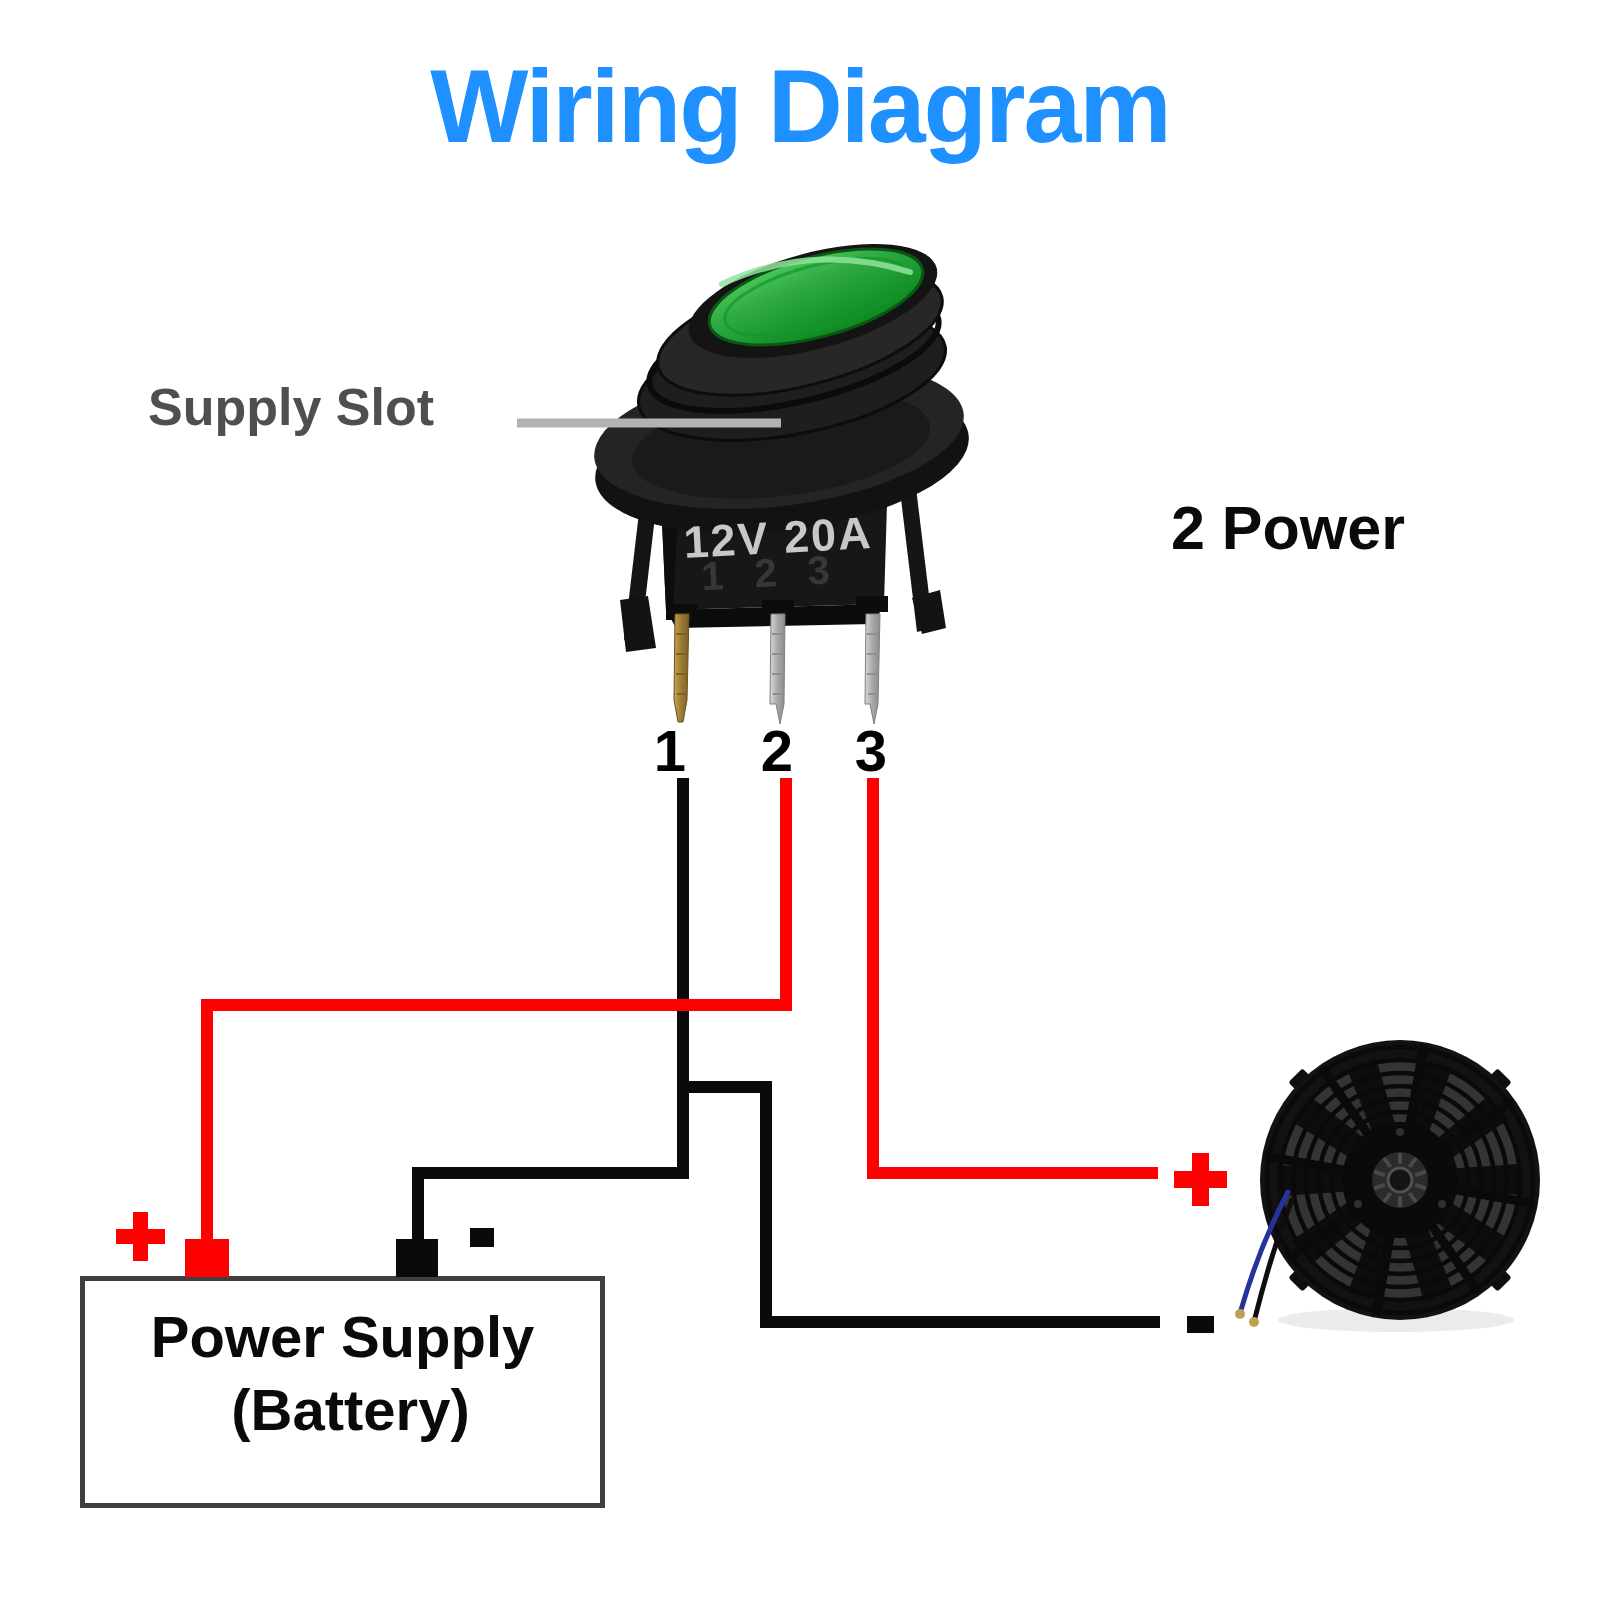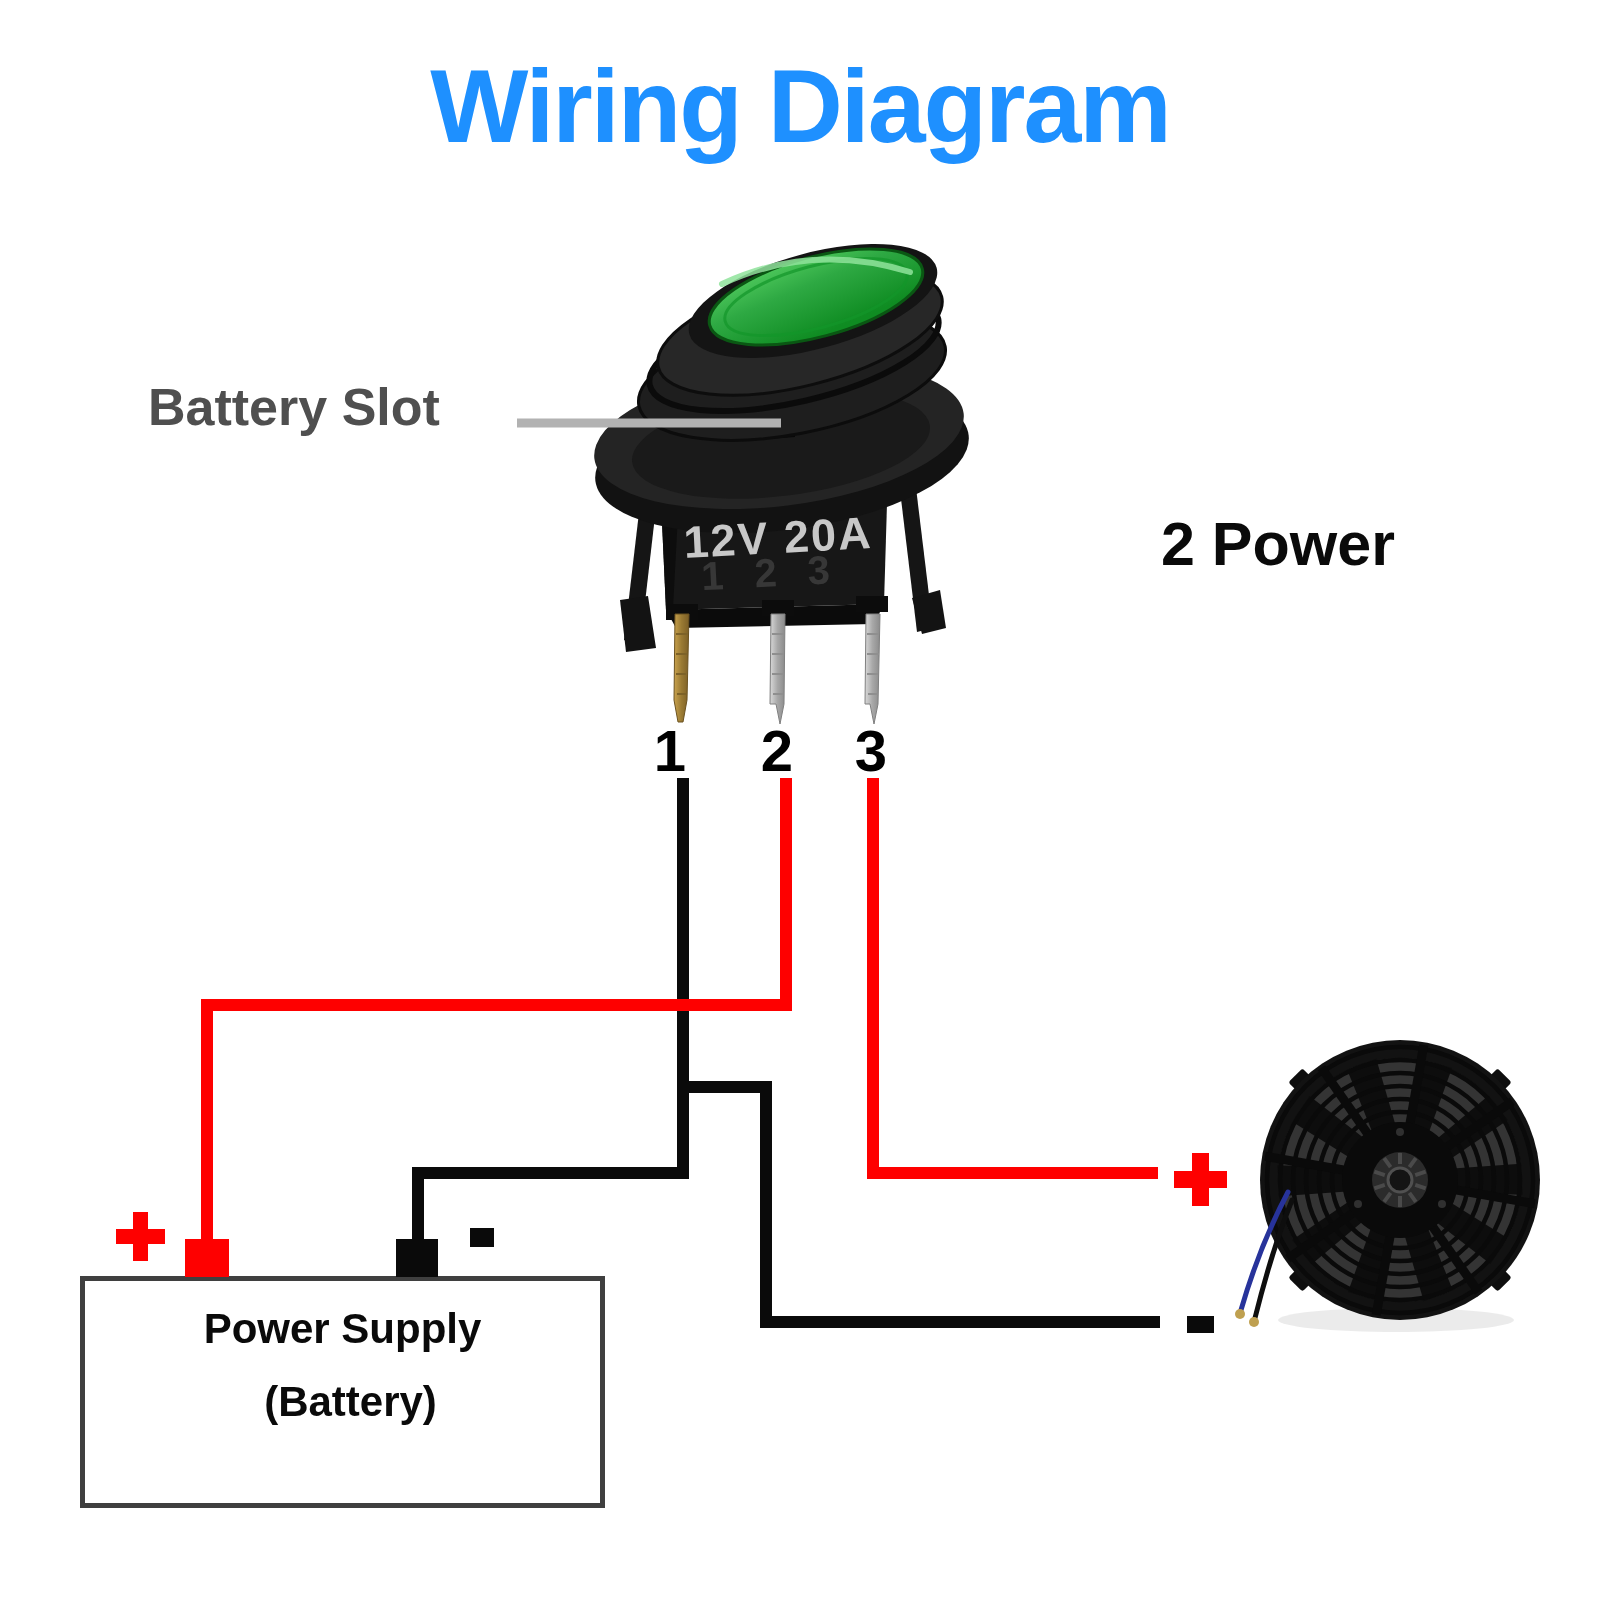--- a/index.html
+++ b/index.html
@@ -4,30 +4,30 @@
 <style>
   html,body{margin:0;padding:0;background:#fff;}
   .stage{position:relative;width:1600px;height:1600px;background:#fff;overflow:hidden;
          font-family:"Liberation Sans",sans-serif;border-radius:8px;}
   .stage svg.canvas{position:absolute;left:0;top:0;width:1600px;height:1600px;}
   .txt{position:absolute;white-space:nowrap;line-height:1;}
   .title{left:0;right:0;top:54px;text-align:center;font-size:104px;font-weight:bold;
          letter-spacing:-2px;color:#1E90FF;}
   .keyhole{left:148px;top:381px;font-size:52px;font-weight:bold;color:#4F4F4F;}
   .legend-item{left:1161px;font-size:61px;font-weight:bold;color:#0A0A0A;}
-  .legend-0{top:351px;} .legend-1{top:514px;} .legend-2{top:608px;}
+  .legend-0{top:351px;} .legend-1{top:498px;margin-left:10px;} .legend-2{top:608px;}
   .pinlab{font-size:58px;font-weight:bold;color:#000;transform:translateX(-50%);}
   .pin-1{left:670px;top:722px;} .pin-2{left:777px;top:722px;} .pin-3{left:871px;top:722px;}
   .rating{left:778px;top:515px;font-size:45px;font-weight:bold;color:#C8C8C8;
           letter-spacing:2px;transform:translateX(-50%) rotate(-3deg);}
   .embossed{left:781px;top:552px;font-size:40px;font-weight:bold;color:#3B3B3B;opacity:.9;
             letter-spacing:31px;transform:translateX(-50%) rotate(-3deg);}
   .battery-box{position:absolute;left:80px;top:1276px;width:525px;height:232px;
                box-sizing:border-box;}
-  .bat-line{position:absolute;left:0;width:100%;text-align:center;font-size:42px;
+  .bat-line{position:absolute;left:0;width:100%;text-align:center;font-size:58px;
             font-weight:bold;color:#0A0A0A;line-height:1;}
   .bat-1{top:32px;} .bat-2{top:105px;padding-left:8px;}
 </style>
 </head>
 <body>
 
 <div class="stage">
 
   <svg class="canvas" viewBox="0 0 1600 1600">
     <defs>
@@ -200,21 +200,21 @@
       <g fill="#FE0000">
         <rect x="1192" y="1153" width="17" height="53"></rect>
         <rect x="1174" y="1171" width="53" height="17"></rect>
       </g>
       <rect x="1187" y="1316" width="27" height="17" fill="#0A0A0A"></rect>
     </g>
   </svg>
 
   <div class="txt title">Wiring Diagram</div>
 
-  <div class="txt keyhole">Battery Slot</div>
+  <div class="txt keyhole">Supply Slot</div>
 
   <div class="txt legend-item legend-1">2 Power</div>
 
   <div class="txt rating">12V 20A</div>
   <div class="txt embossed">123</div>
 
   <div class="txt pinlab pin-1">1</div>
   <div class="txt pinlab pin-2">2</div>
   <div class="txt pinlab pin-3">3</div>
 

